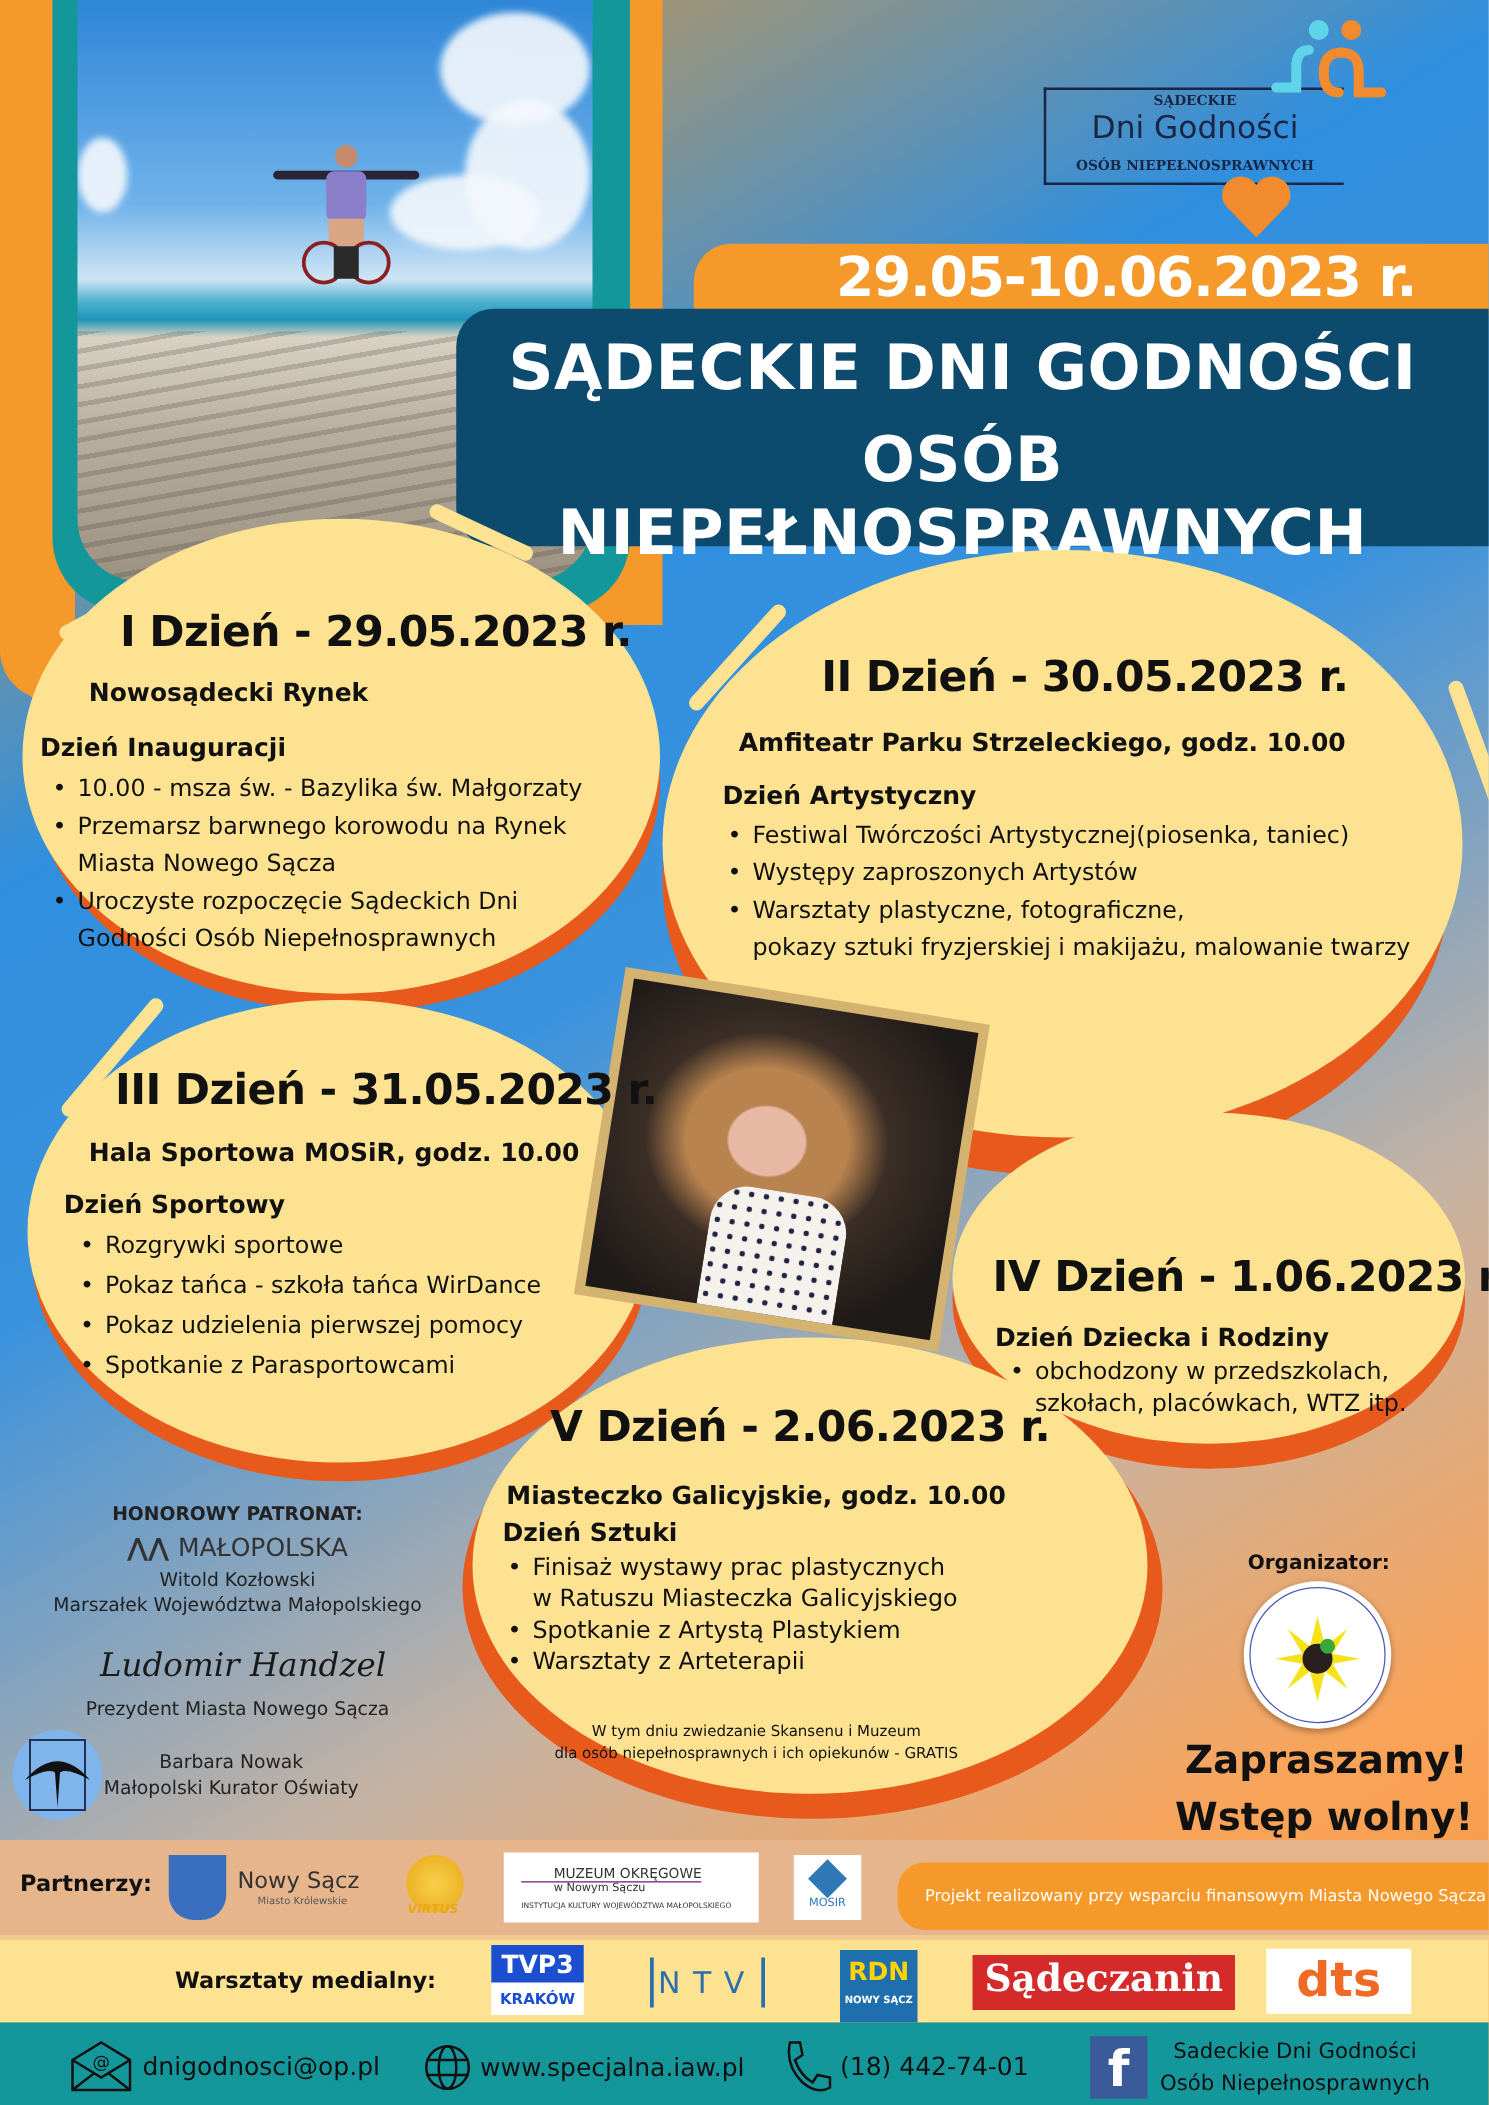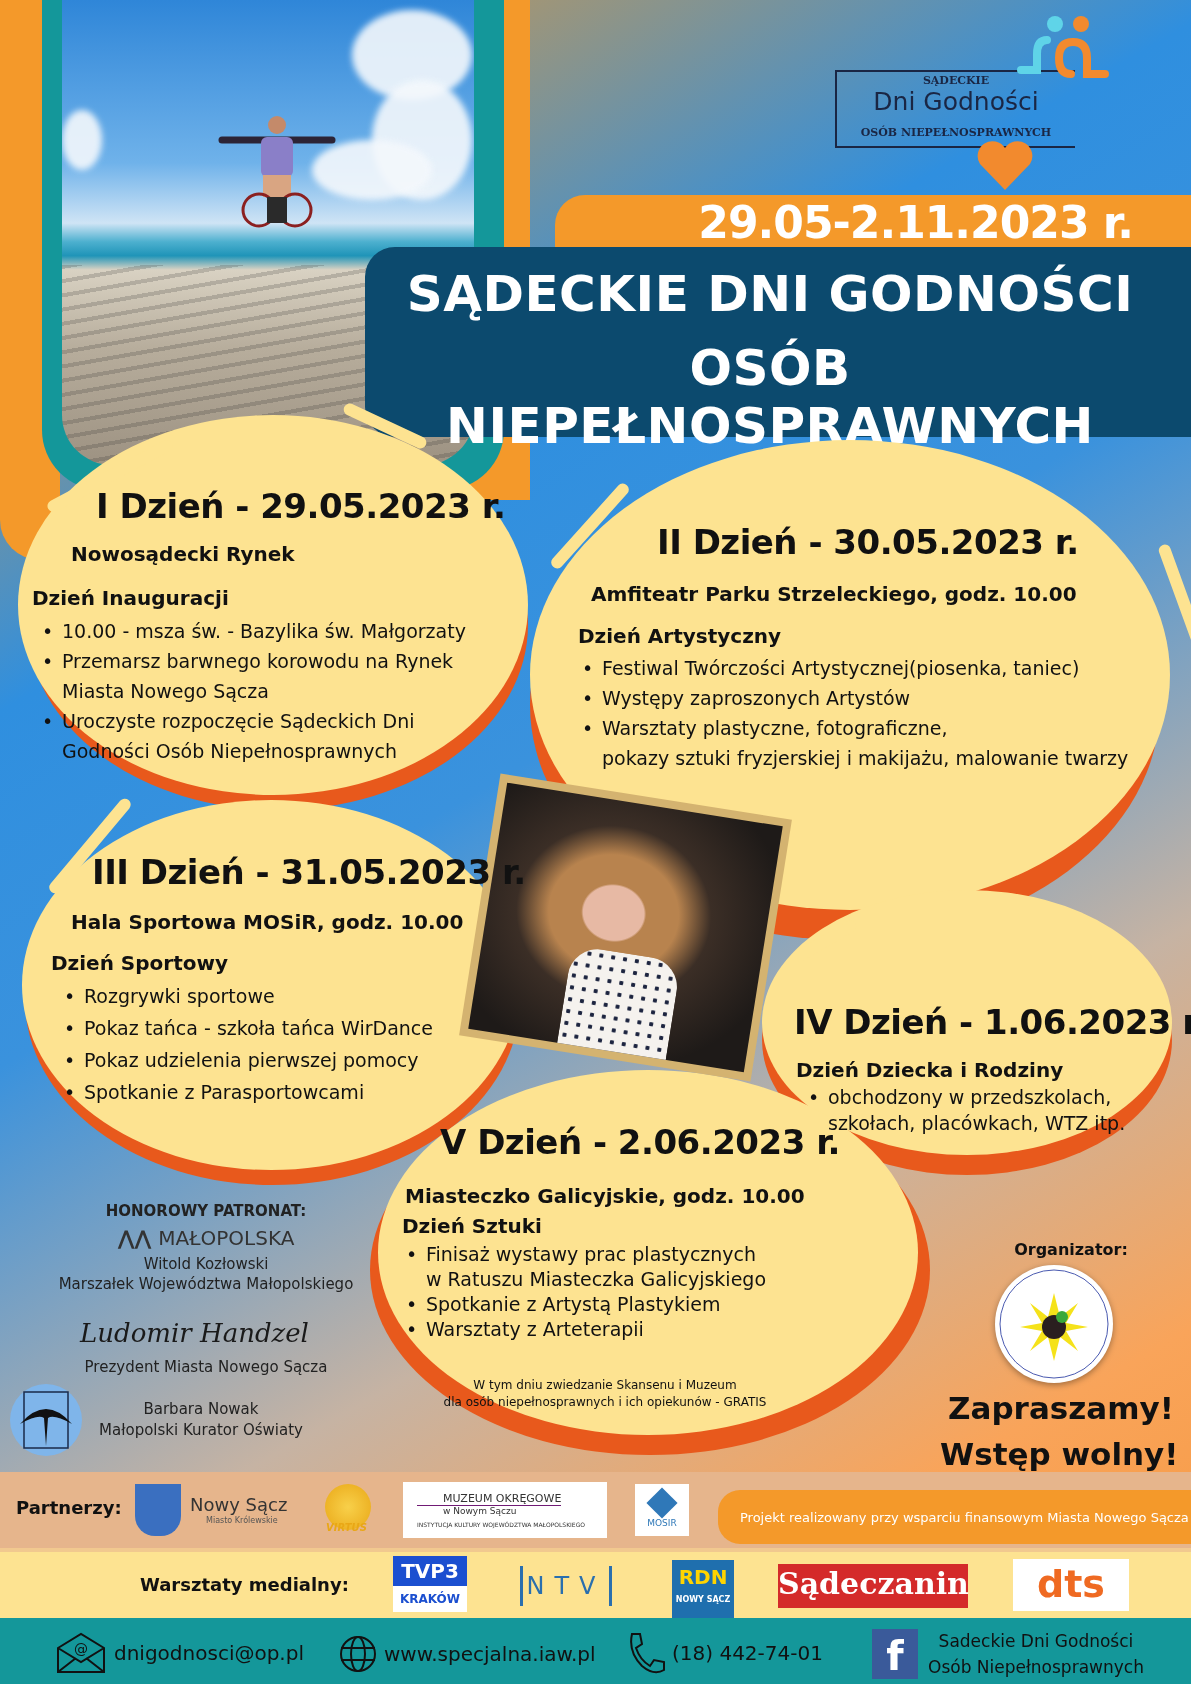--- a/index.html
+++ b/index.html
@@ -52,21 +52,21 @@
   .day-list li.cont::before { content: ""; }
   .note { position: absolute; font-size: 12px; text-align: center; line-height: 17px; white-space: nowrap; }
 
   .photo2-frame { left: 478px; top: 795px; width: 295px; height: 265px; background: #d4b370; transform: rotate(9deg); }
   .photo2 { position: absolute; left: 8px; top: 8px; width: 279px; height: 249px; overflow: hidden;
     background: radial-gradient(ellipse at 45% 45%, #e7b9a4 0 14%, #b8834e 15% 30%, #3b2e26 45%, #1e1a18 80%); }
   .dress { position: absolute; left: 90px; top: 150px; width: 110px; height: 110px; background: #f5f2ee;
     background-image: radial-gradient(#1d2540 2px, transparent 2.5px); background-size: 12px 12px; border-radius: 30px 30px 0 0; }
 
   
-  .patron { position: absolute; text-align: center; font-size: 15px; color: #222; white-space: nowrap; margin-left: 16px; }
+  .patron { position: absolute; text-align: center; font-size: 15px; color: #222; white-space: nowrap; }
   .signature { position: absolute; font-family: "DejaVu Serif", serif; font-style: italic; font-size: 26px; color: #1a1a1a; }
   .org-logo { left: 995px; top: 1265px; width: 118px; height: 118px; border-radius: 50%; background: #fff; box-shadow: 0 2px 6px rgba(0,0,0,.35); }
   .kurator-logo { left: 10px; top: 1384px; width: 72px; height: 72px; border-radius: 50%; background: #7fb5ea; }
 
   .invite { position: absolute; font-weight: bold; font-size: 31px; color: #111; white-space: nowrap; }
 
   
   .partners-bar { left: 0; top: 1472px; width: 1191px; height: 76px; background: #e6b58c; }
   .media-bar { left: 0; top: 1548px; width: 1191px; height: 70px; background: #fde391; border-top: 4px solid #f1c98f; }
   .contact-bar { left: 0; top: 1618px; width: 1191px; height: 66px; background: #14979a; }
@@ -110,21 +110,21 @@
   <circle cx="40" cy="10" r="8" fill="#5fd4e8"></circle>
   <circle cx="66" cy="10" r="8" fill="#f28a2e"></circle>
   <path d="M32 26 Q22 26 22 40 L22 56 L6 56" fill="none" stroke="#5fd4e8" stroke-width="8" stroke-linecap="round"></path>
   <path d="M56 60 Q44 60 44 44 Q44 28 58 28 Q72 28 72 44 L72 60 L90 60" fill="none" stroke="#f28a2e" stroke-width="8" stroke-linecap="round"></path>
 </svg>
 <svg class="abs heart" viewBox="0 0 60 52">
   <path d="M30 50 L5 24 A13 13 0 0 1 30 8 A13 13 0 0 1 55 24 Z" fill="#f28a2e"></path>
 </svg>
 
 <div class="abs date-bar">
-  <div class="date-text">29.05-2.11.2023 r.</div>
+  <div class="date-text">29.05-10.06.2023 r.</div>
 </div>
 <div class="abs title-box">
   <div class="title-line" style="top:18px;">SĄDECKIE  DNI  GODNOŚCI</div>
   <div class="title-line" style="top:92px;">OSÓB NIEPEŁNOSPRAWNYCH</div>
 </div>
 
 <div class="abs bubble-shadow" style="left:28px;top:440px;width:500px;height:370px;"></div>
 <div class="abs bubble" style="left:18px;top:415px;width:510px;height:380px;"></div>
 <div class="abs deco-line" style="left:40px;top:470px;width:140px;transform:rotate(-28deg);"></div>
 <div class="abs deco-line" style="left:340px;top:420px;width:90px;transform:rotate(25deg);"></div>
@@ -257,21 +257,21 @@
 <div class="bar-label" style="left:140px;top:1574px;">Warsztaty medialny:</div>
 <div class="abs" style="left:393px;top:1556px;width:74px;height:56px;background:#fff;">
   <div style="background:#1b4fd0;color:#fff;font-weight:bold;font-size:20px;text-align:center;height:30px;line-height:30px;">TVP3</div>
   <div style="color:#1b4fd0;font-weight:bold;font-size:12px;text-align:center;margin-top:6px;">KRAKÓW</div>
 </div>
 <div class="abs" style="left:520px;top:1566px;width:92px;height:40px;border-left:3px solid #2a6fae;border-right:3px solid #2a6fae;color:#2a6fae;font-size:24px;letter-spacing:10px;text-align:center;line-height:40px;">NTV</div>
 <div class="abs" style="left:672px;top:1560px;width:62px;height:58px;background:#1f6fae;color:#ffd400;font-weight:bold;font-size:20px;text-align:center;line-height:34px;">
   <span>RDN</span>
   <div style="font-size:8px;color:#fff;line-height:12px;">NOWY SĄCZ</div>
 </div>
-<div class="abs" style="left:778px;top:1564px;width:190px;height:44px;background:#d42a2a;color:#fff;font-family:'DejaVu Serif',serif;font-weight:bold;font-size:30px;text-align:center;line-height:40px;">Sądeczanin</div>
+<div class="abs" style="left:778px;top:1564px;width:210px;height:44px;background:#d42a2a;color:#fff;font-family:'DejaVu Serif',serif;font-weight:bold;font-size:30px;text-align:center;line-height:40px;">Sądeczanin</div>
 <div class="abs" style="left:1013px;top:1559px;width:116px;height:52px;background:#fff;color:#ef6a22;font-weight:bold;font-size:38px;text-align:center;line-height:50px;">dts</div>
 
 <div class="abs contact-bar"></div>
 <div class="contact-item" style="left:54px;top:1632px;">
   <svg width="54" height="42" viewBox="0 0 54 42">
     <path d="M4 16 L27 2 L50 16 L50 40 L4 40 Z M4 16 L27 30 L50 16 M4 40 L22 26 M50 40 L32 26" fill="none" stroke="#111" stroke-width="2"></path>
     <text x="27" y="22" font-size="14" text-anchor="middle" font-family="DejaVu Sans, sans-serif" fill="#111">@</text>
   </svg>
   <span>dnigodnosci@op.pl</span>
 </div>

